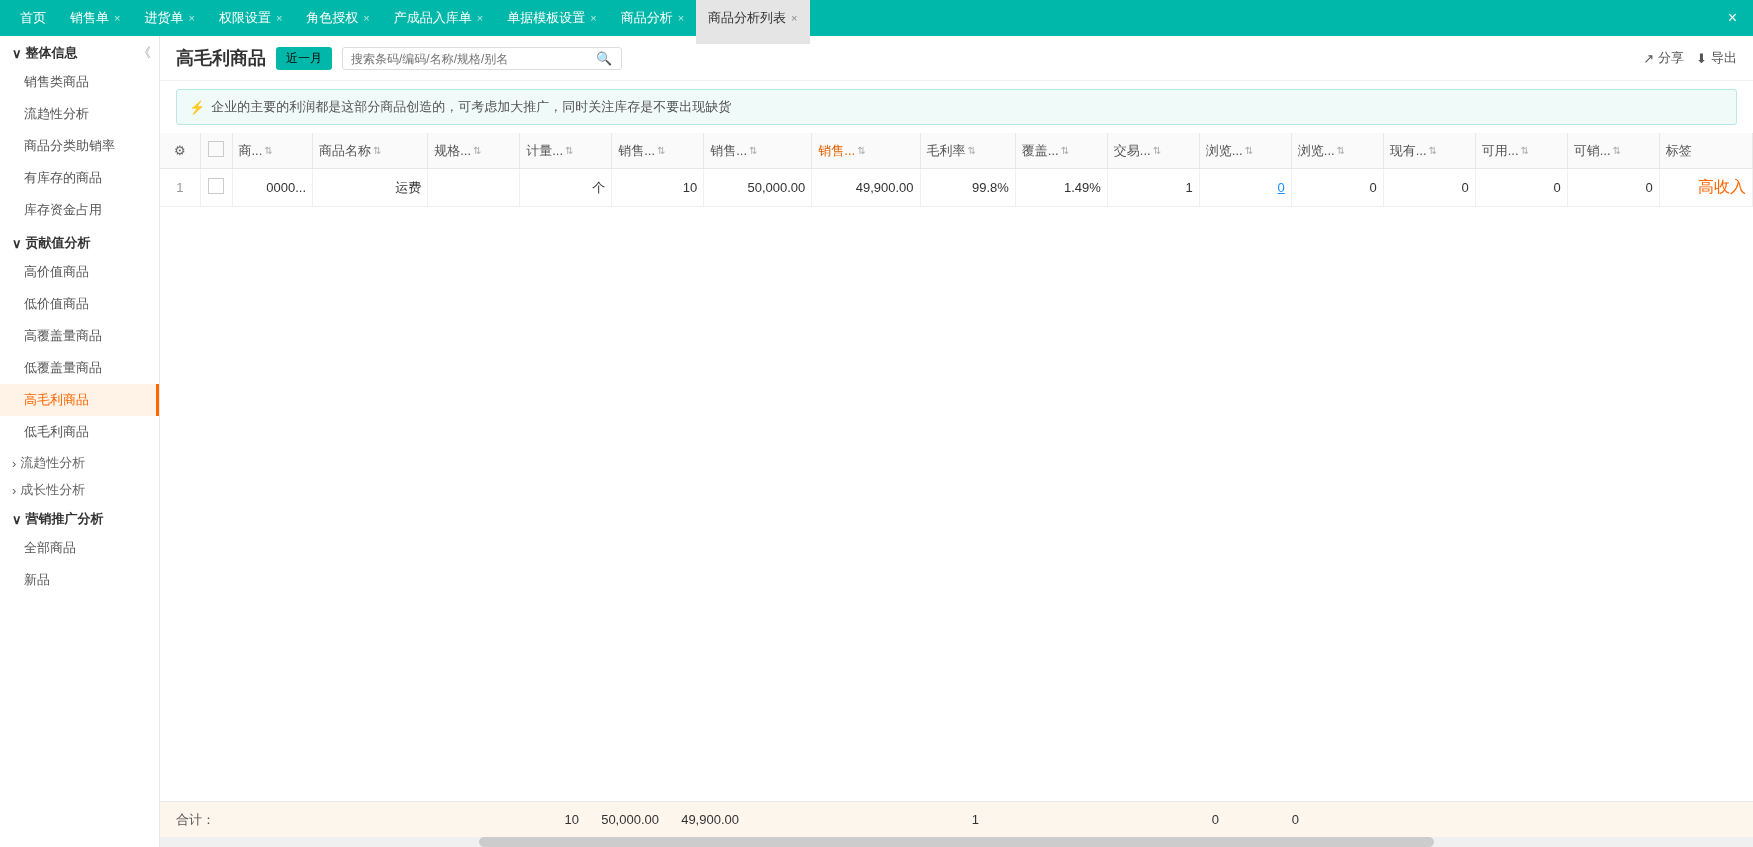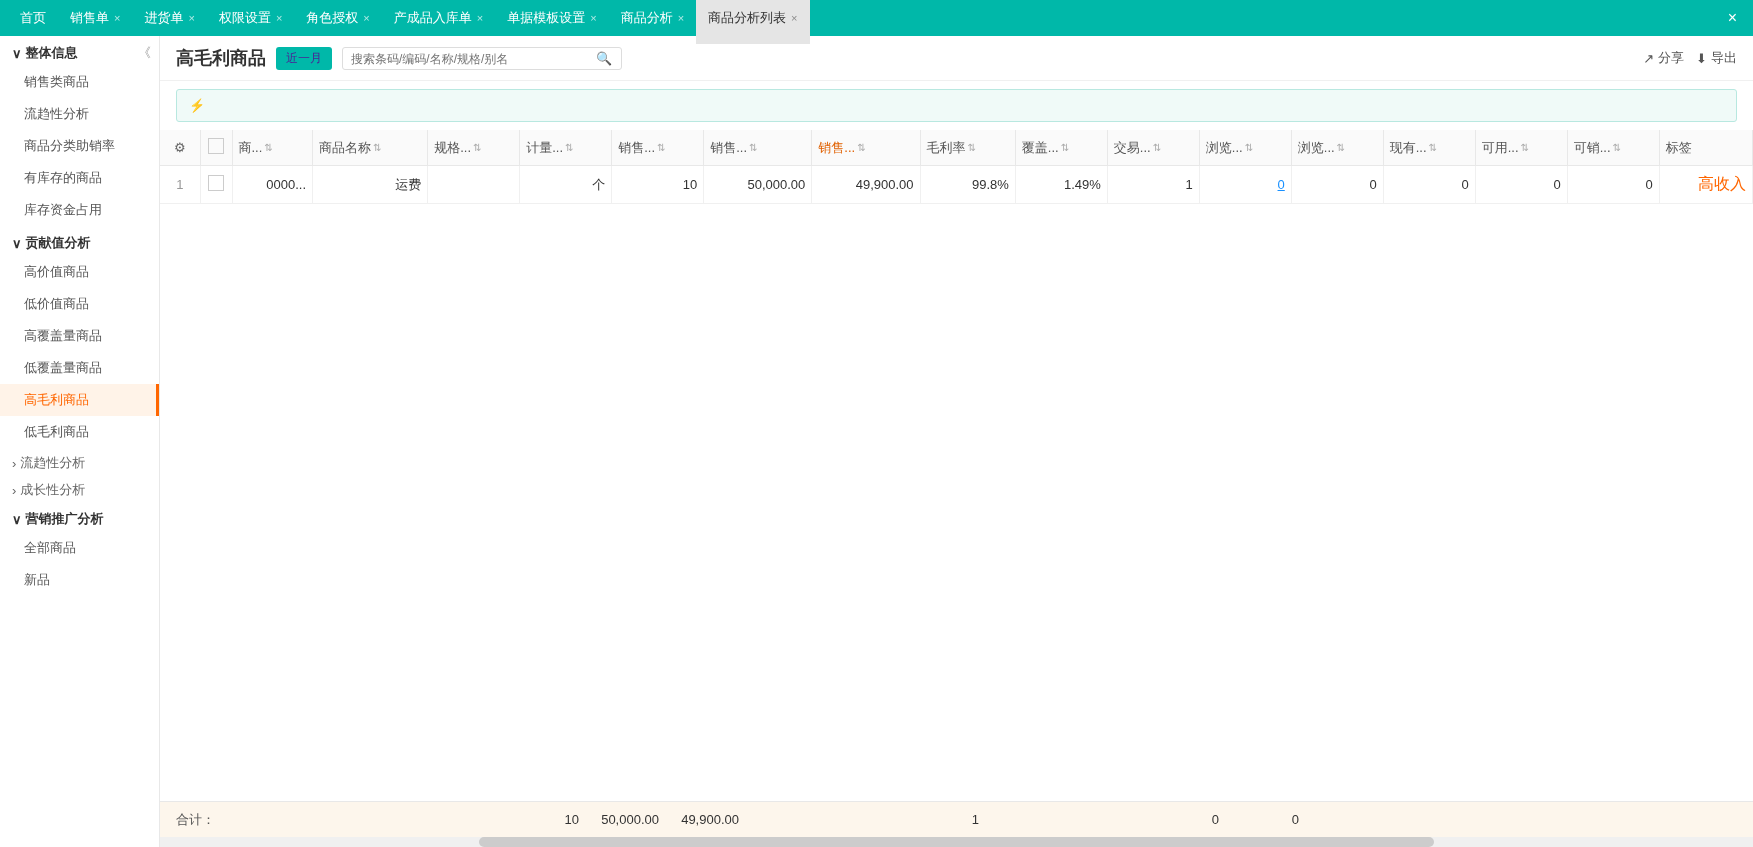--- a/index.html
+++ b/index.html
@@ -114,21 +114,21 @@
       border-bottom: 1px solid #f0f0f0;
       flex-shrink: 0;
     }
     .content-title {
       font-size: 18px;
       font-weight: bold;
       color: #333;
     }
     .period-btn {
       background: #00b8a9;
-      color: #4c1d95;
+      color: #000000;
       border: none;
       border-radius: 3px;
       padding: 3px 10px;
       cursor: pointer;
       font-size: 12px;
     }
     .search-box {
       display: flex;
       align-items: flex-end;
       border: 1px solid #ddd;
@@ -393,20 +393,21 @@
         </div>
         <div class="action-btn">
           <span>⬇</span>
           <span>导出</span>
         </div>
       </div>
     </div>
 
     <div class="info-banner">
       <span class="info-icon">⚡</span>
+      <span>企业的主要的利润都是这部分商品创造的，可考虑加大推广，同时关注库存是不要出现缺货</span>
     </div>
 
     <div class="table-container">
       <table>
         <thead>
           <tr>
             <th>
               <span class="col-settings">⚙</span>
             </th>
             <th>

